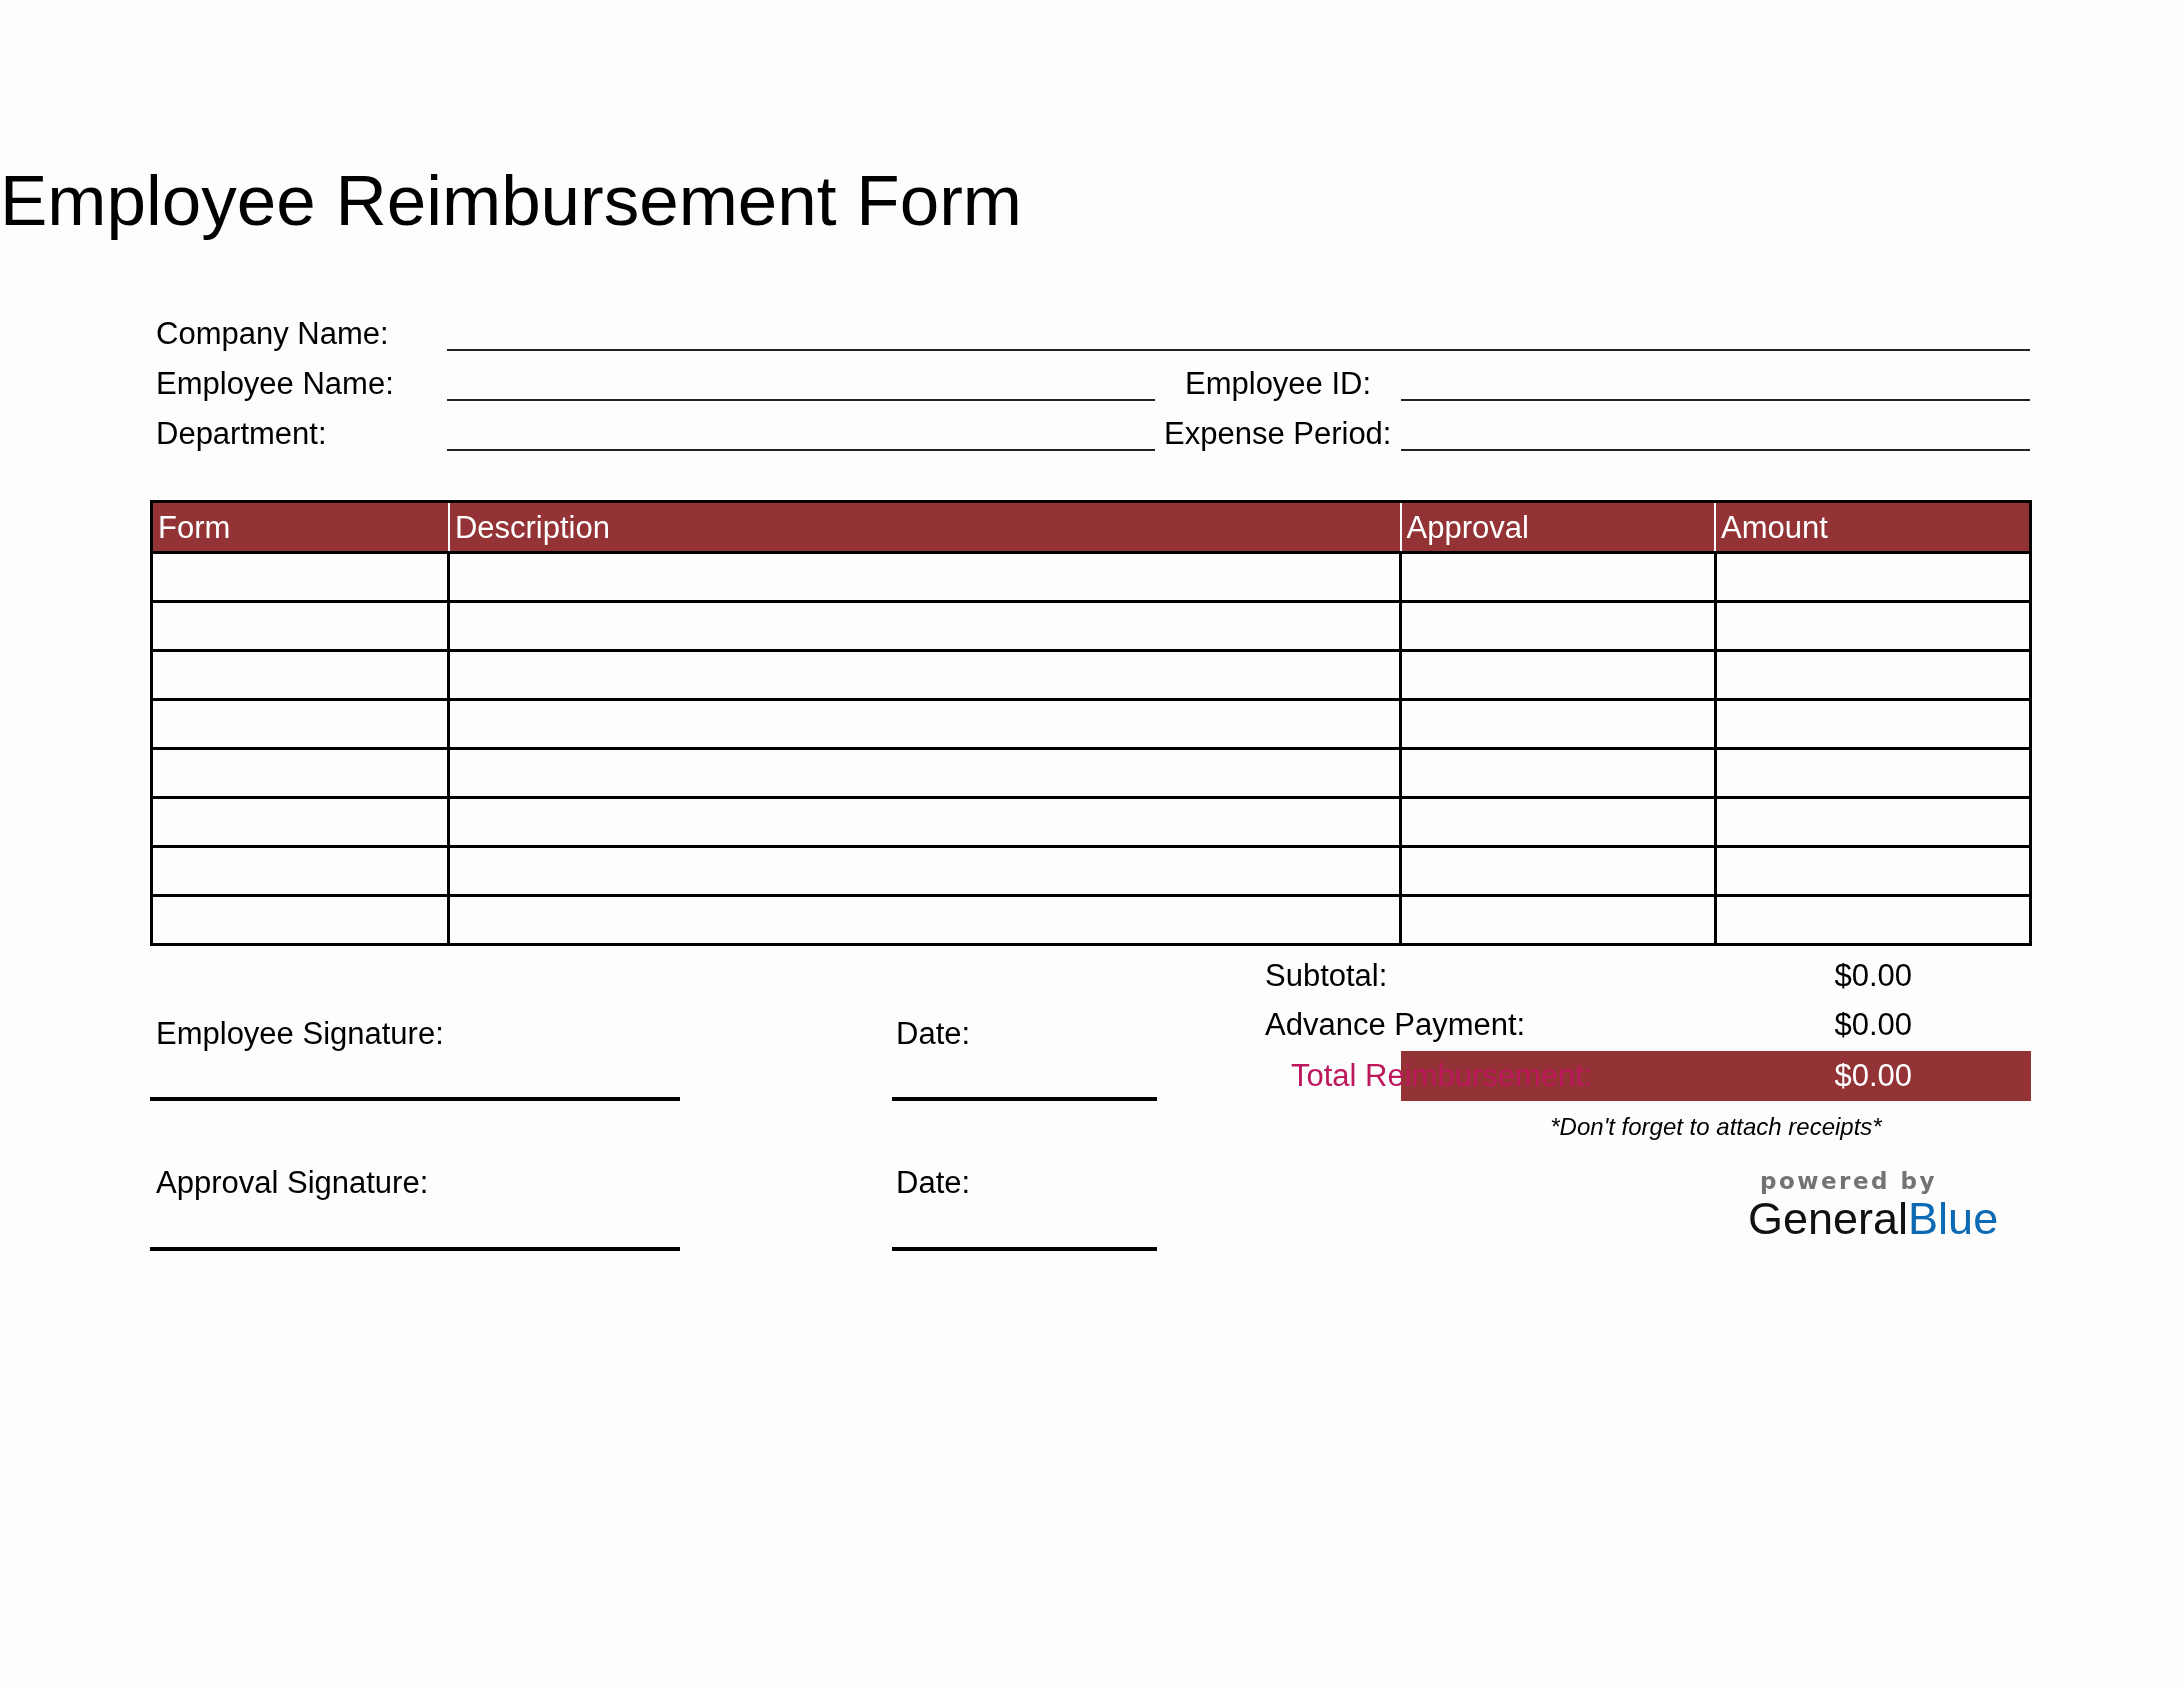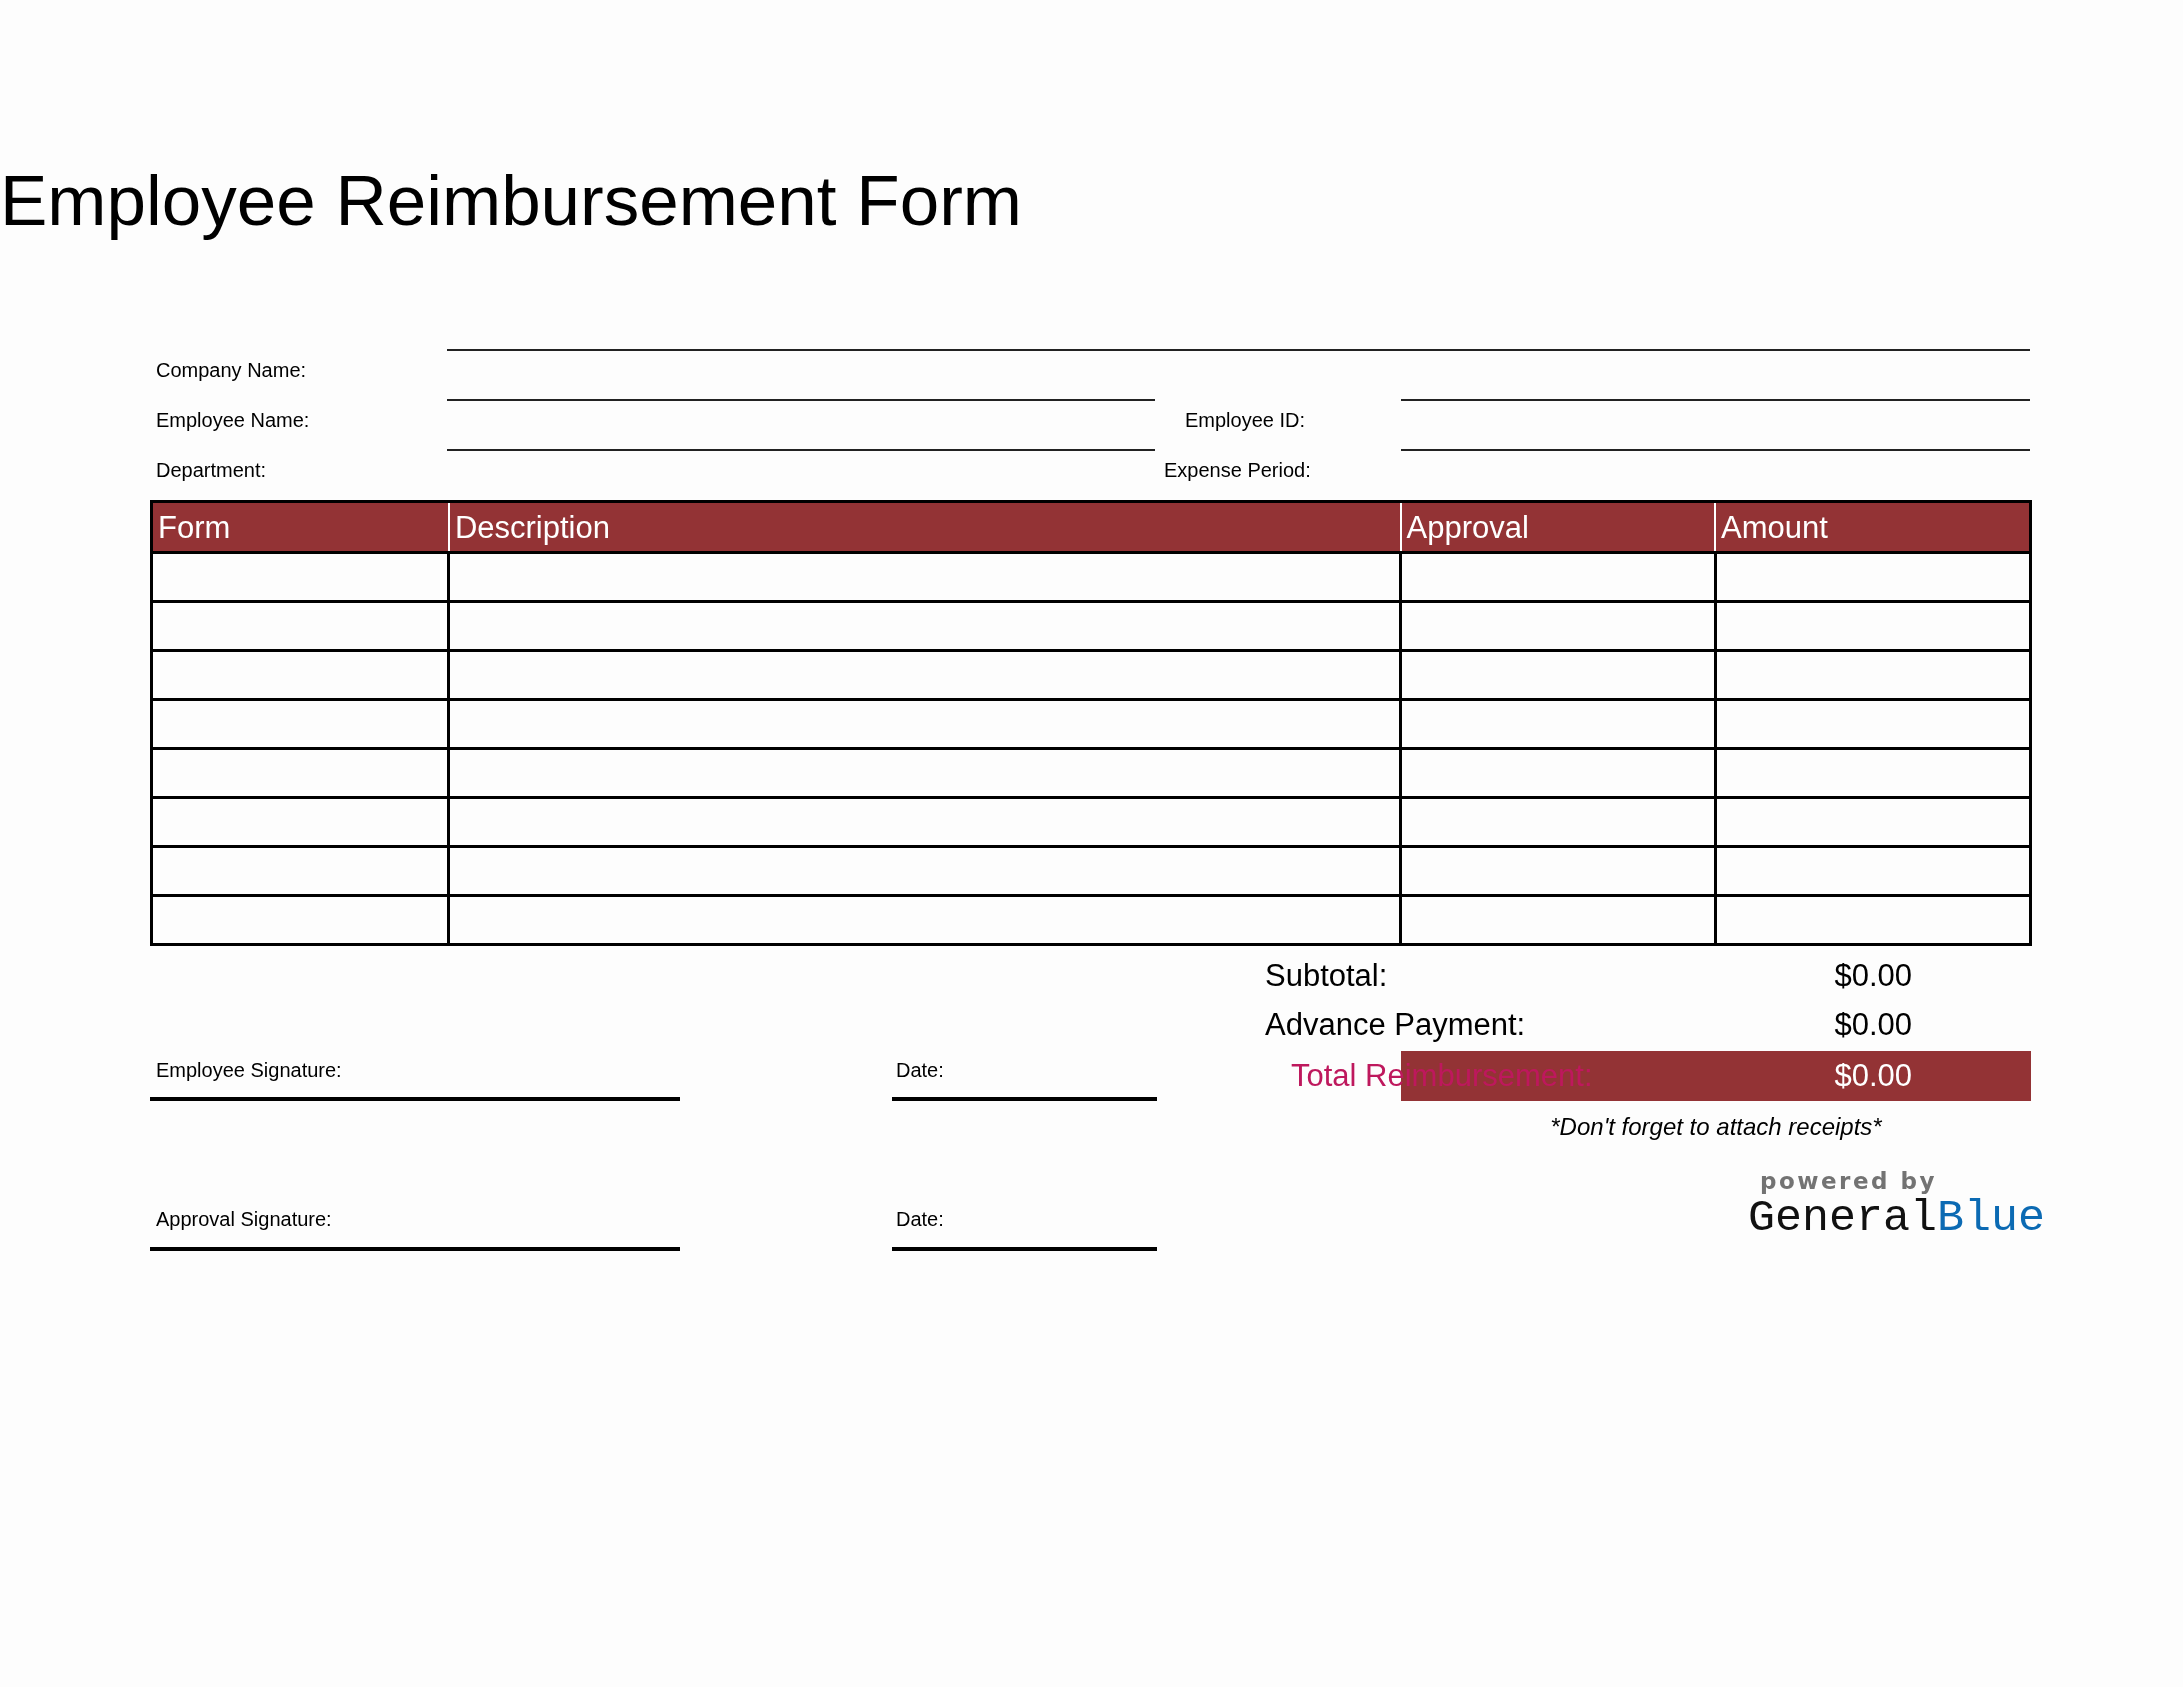--- a/index.html
+++ b/index.html
@@ -1,35 +1,35 @@
 <!DOCTYPE html>
 <html style="font-size:13.2px"><head>
 <meta charset="utf-8">
 <style>
   html, body { margin:0; padding:0; }
   body { width:2183px; height:1687px; background:#fdfdfd; position:relative; overflow:hidden;
          font-family:"Liberation Sans", sans-serif; color:#000; }
   .abs { position:absolute; }
   .title { left:0; width:2183px; top:159px; text-align:left; font-size:71px; line-height:83px; }
-  .lbl { font-size:20px; line-height:36px; white-space:nowrap;margin-top:36px; }
+  .lbl { font-size:31px; line-height:36px; white-space:nowrap; }
   .uline { height:1.7px; background:#222; }
   table.grid { position:absolute; left:150px; top:500px; width:1882px; border-collapse:collapse; }
   table.grid th { background:#933335; color:#fff; font-weight:normal; text-align:left;
                   font-size:31px; height:46px; padding:1.7px 5px 0 5px; border:3.3px solid #000;
                   border-left:2.5px solid #fff; border-right:2.5px solid #fff; }
   table.grid th:first-child { border-left:3.3px solid #000; }
   table.grid th:last-child { border-right:3.3px solid #000;margin-left:36px; }
   table.grid td { height:44px; border:3.3px solid #000; background:#fdfdfd; }
   .sumlbl { font-size:31px; text-align:left; width:447px; }
   .sumval { font-size:31px; text-align:right; width:124px; }
   .totalbar { left:1401px; top:1051px; width:630px; height:50px; background:#933335; }
   .sigline { height:4.1px; background:#000; }
   .note { font-size:24px; font-style:italic; }
   .powered { font-family:"DejaVu Sans", sans-serif; font-size:23px; color:#737373; letter-spacing:2.5px;font-weight:bold; }
-  .brand { font-family:Liberation Mono, monospace; font-size:45px; }
+  .brand { font-family:Liberation Sans, sans-serif; font-size:45px; }
   .brand .b1 { color:#111; } .brand .b2 { color:#0b6ab3; }
 </style>
 </head>
 <body>
 
 <div class="abs title">Employee Reimbursement Form</div>
 
 <div class="abs lbl" style="left:156px;top:316px;">Company Name:</div>
 <div class="abs uline" style="left:447px;top:349px;width:1583px;"></div>
 

